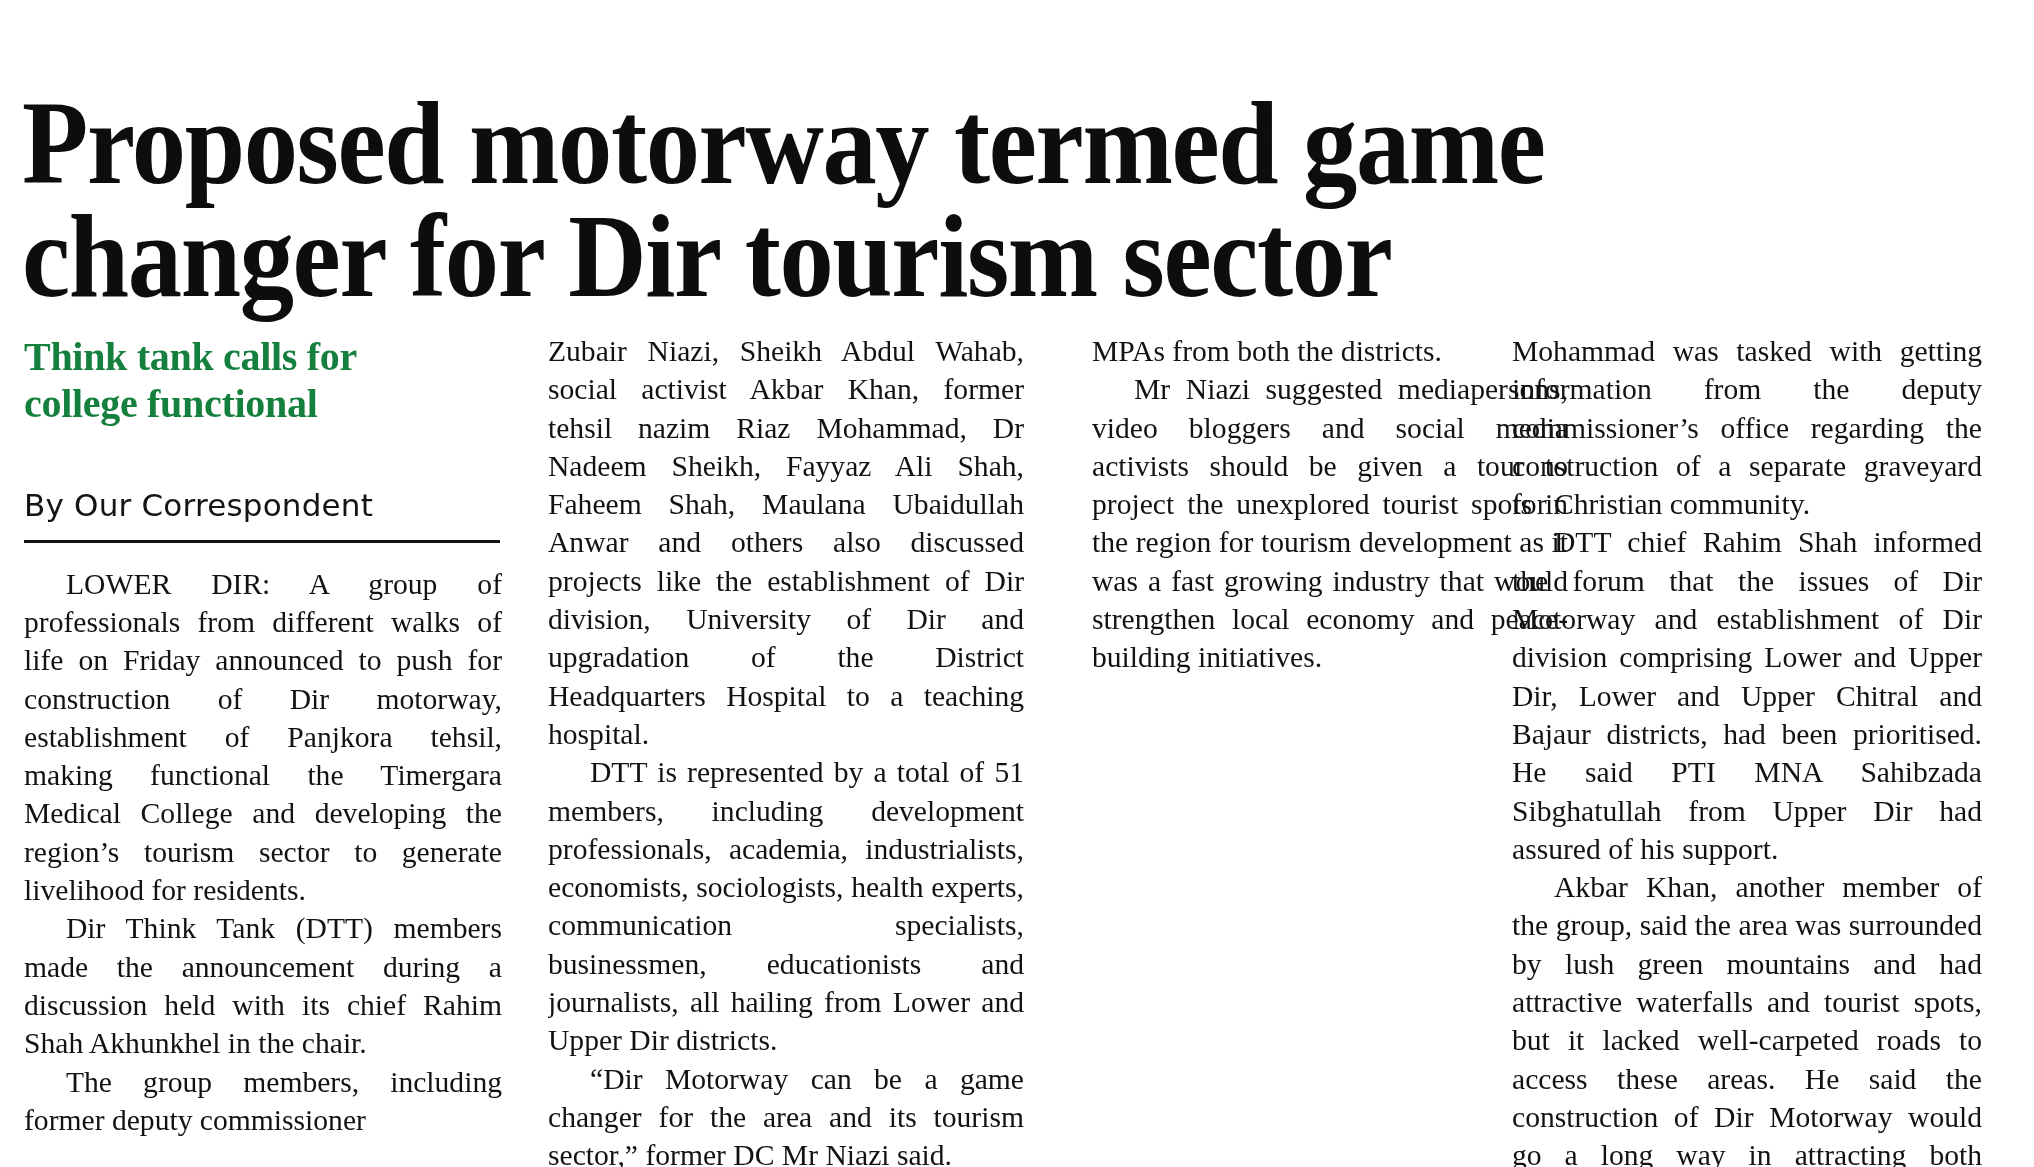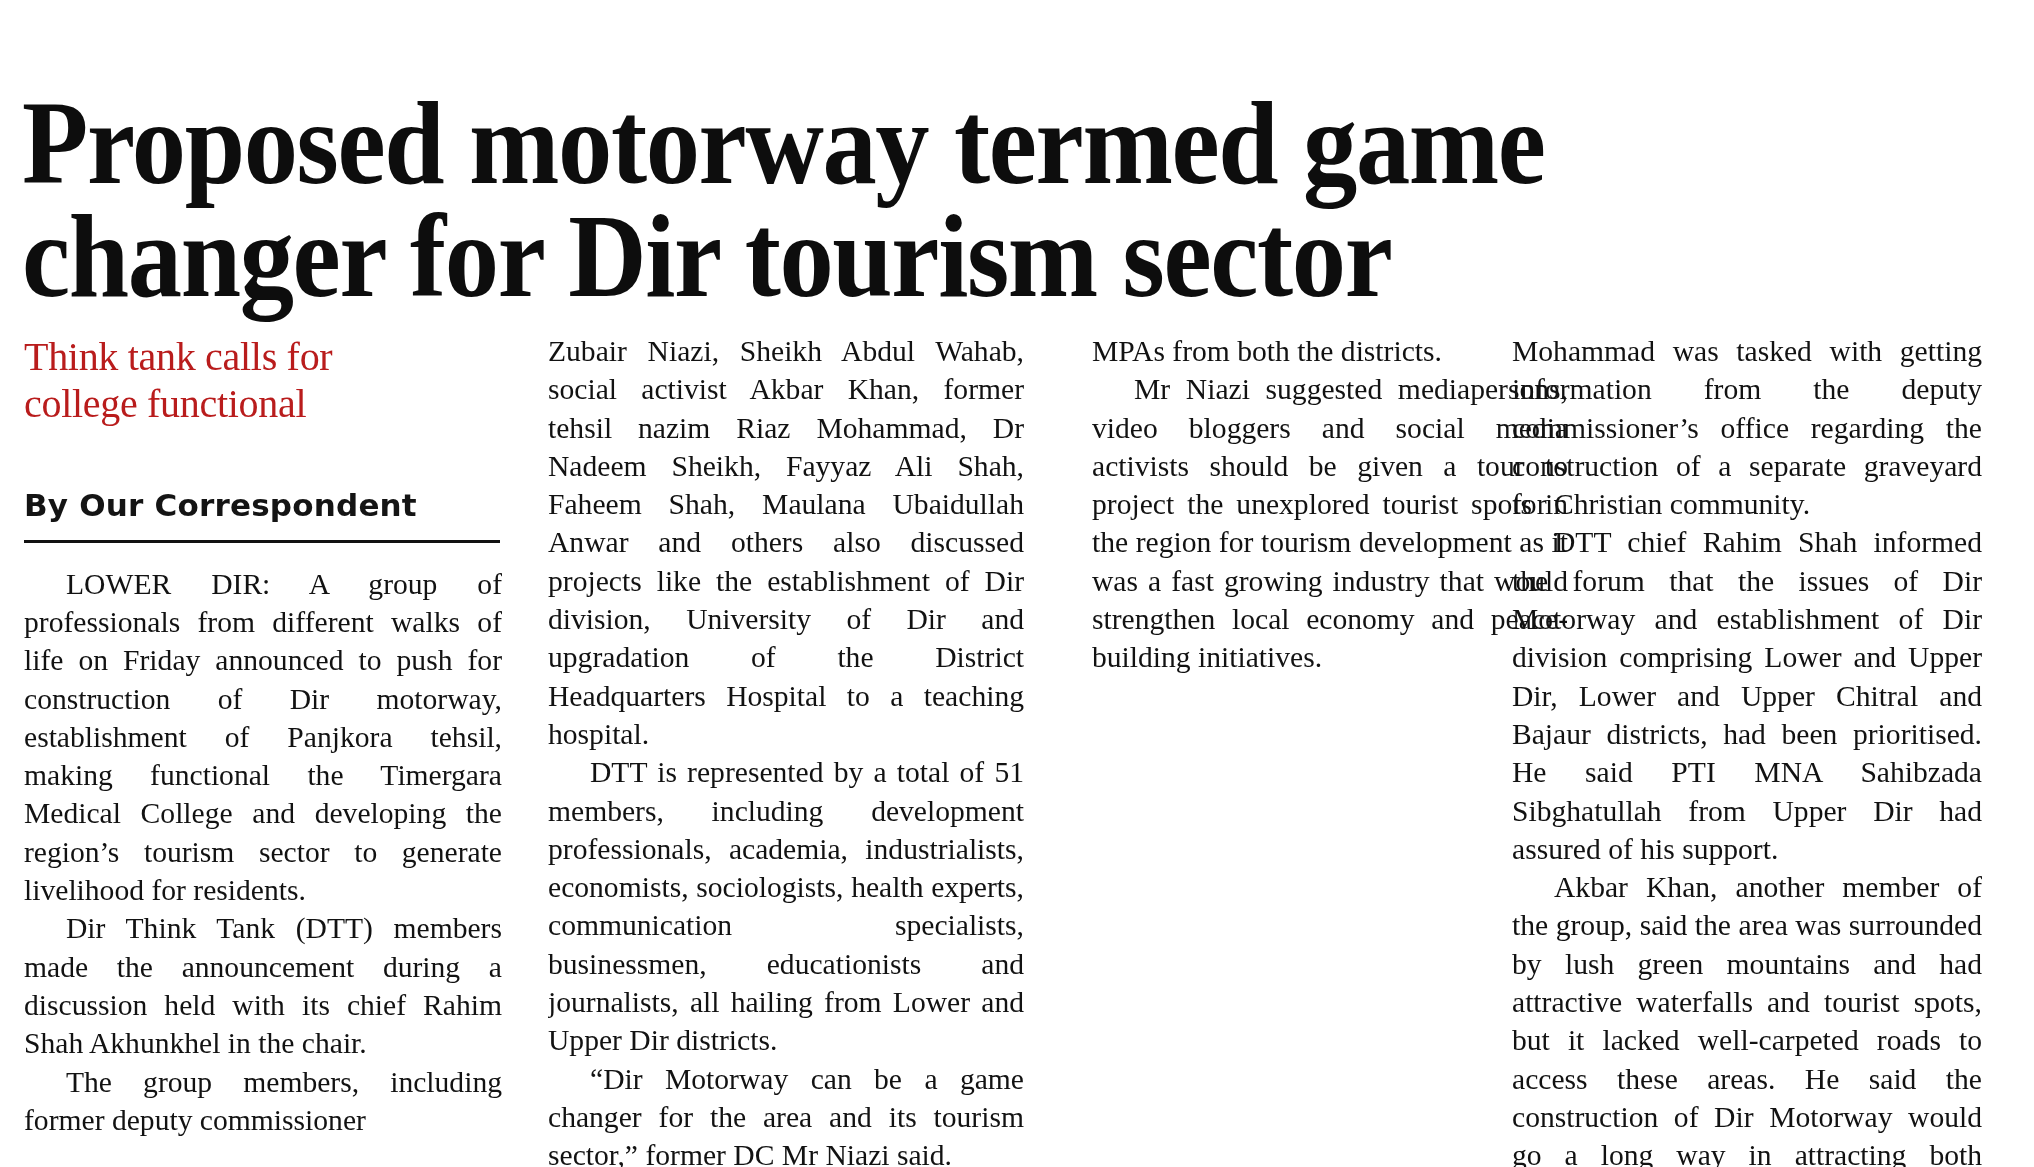--- a/index.html
+++ b/index.html
@@ -62,34 +62,34 @@
     overflow: hidden;
   }
   .col-1 { left: 24px;   width: 478px; }
   .col-2 { left: 532px;  width: 476px; margin-left: 16px; }
   .col-3 { left: 1092px; width: 476px; }
   .col-4 { left: 1512px; width: 470px; }
 
   
   .subhead {
     font-family: "Liberation Serif", "DejaVu Serif", serif;
-    font-weight: 400;
+    font-weight: 700;
     font-size: 40px;
     line-height: 1.17;
     letter-spacing: -0.3px;
-    color: #b91c1c;
+    color: #15803d;
     margin: 0 0 0 0;
     padding-top: 4px;
   }
   .subhead .sh-line { display: block; }
 
   
   .byline {
     font-family: "DejaVu Sans", "Liberation Sans", sans-serif;
-    font-weight: 700;
+    font-weight: 400;
     font-size: 31px;
     line-height: 1.1;
     color: #141414;
     margin-top: 60px;
     letter-spacing: 0.2px;
   }
   .byline-rule {
     width: 476px;
     height: 0;
     border-top: 3px solid #111111;

